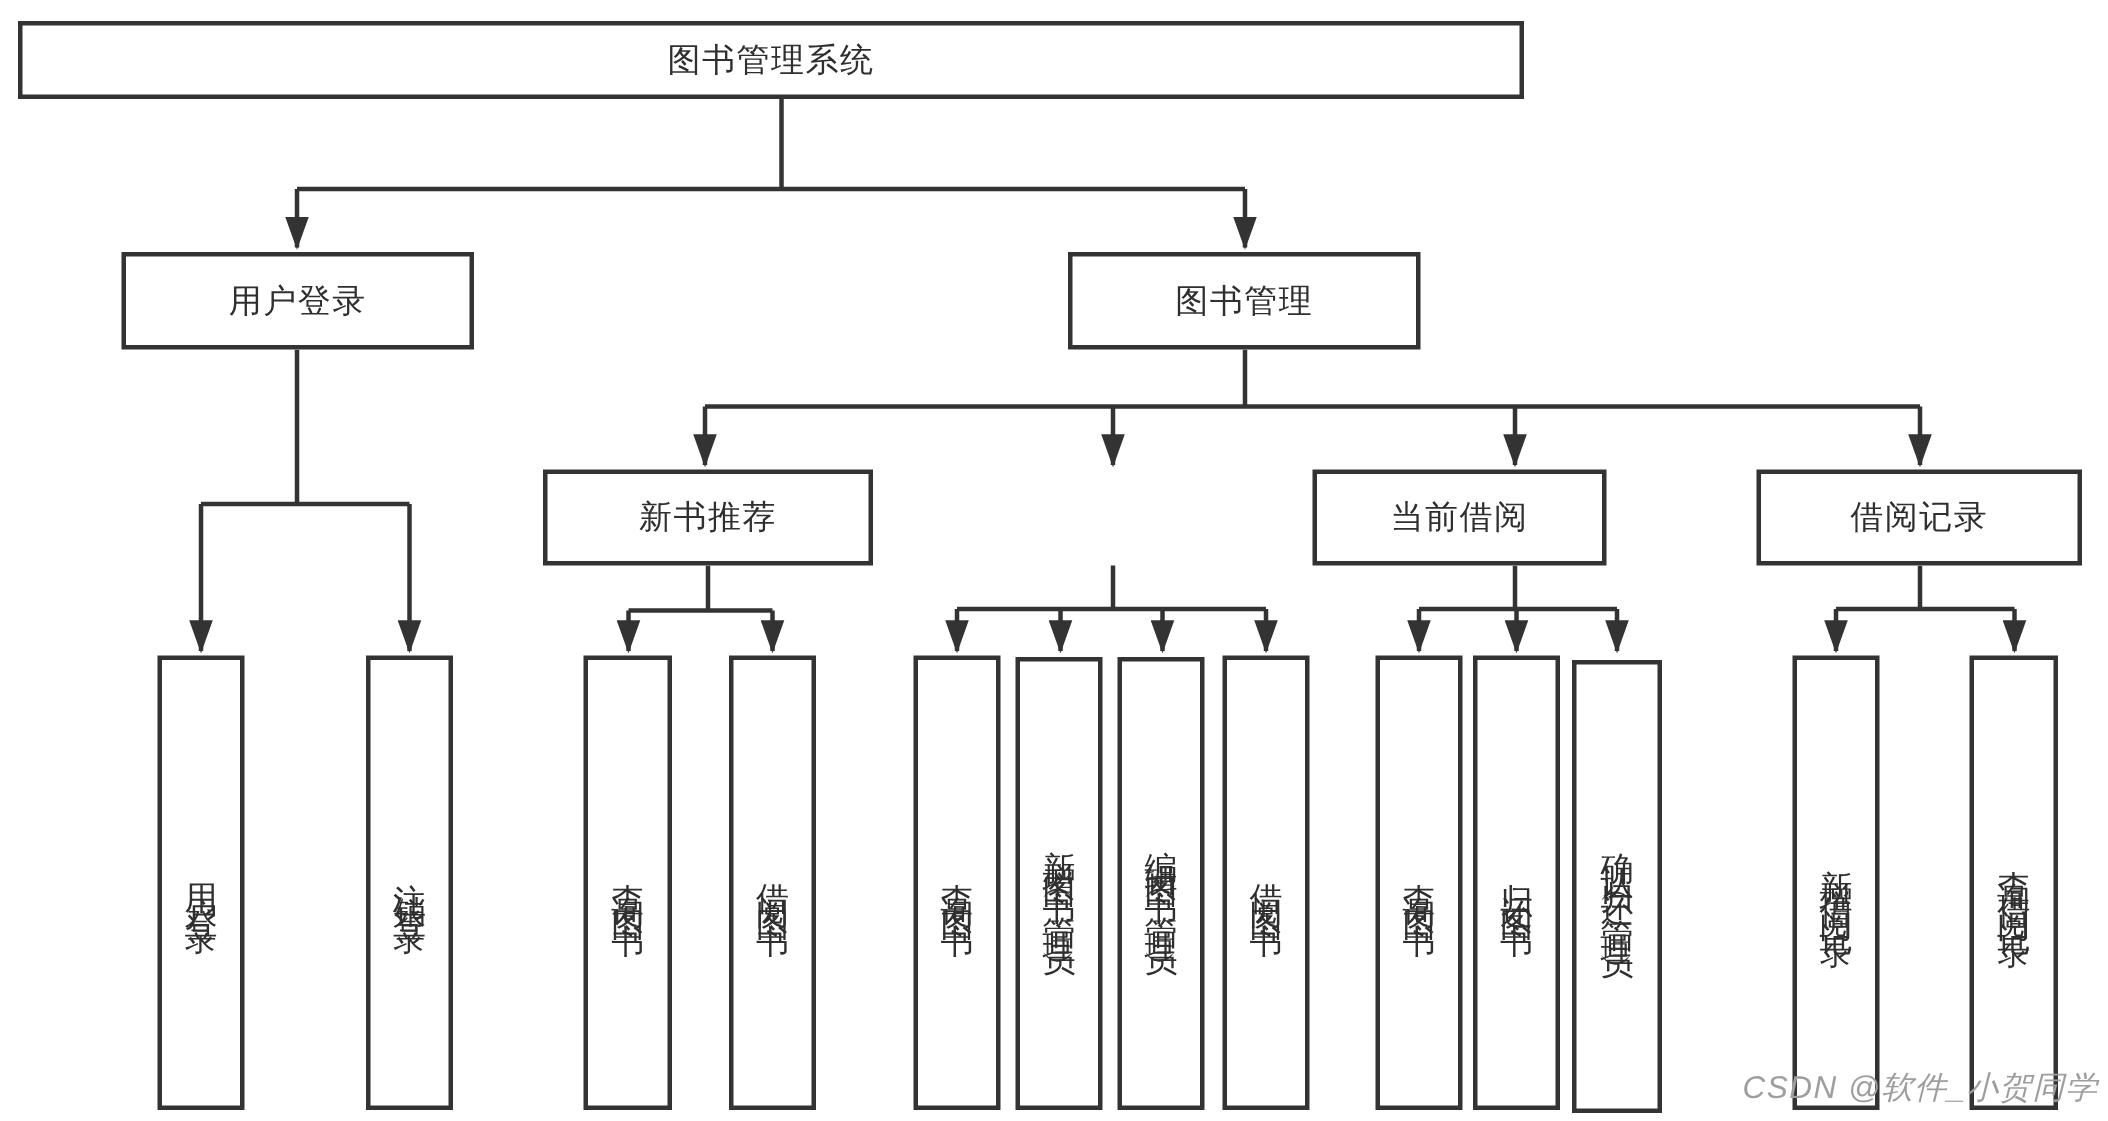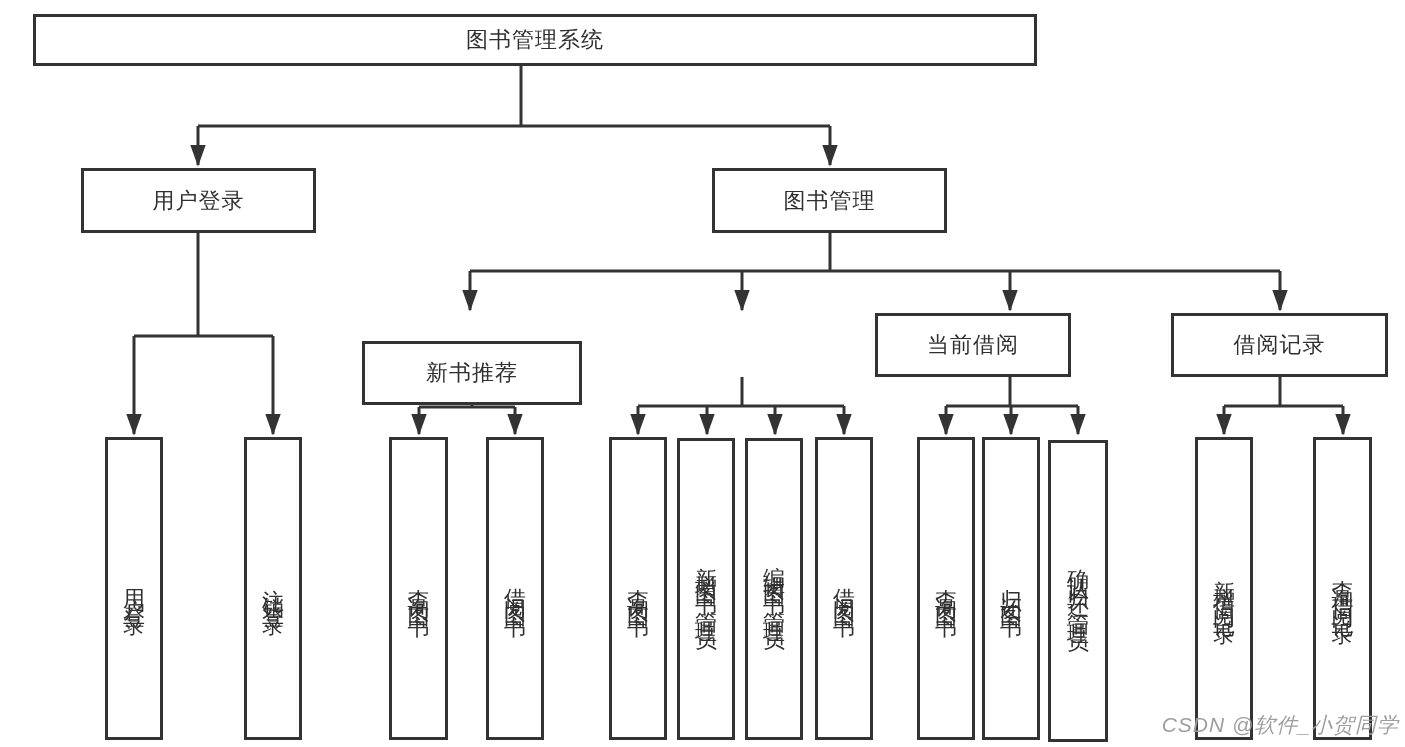--- a/index.html
+++ b/index.html
@@ -100,32 +100,32 @@
     <path class="line" d="M707 406 V434" marker-end="url(#arrow)"></path>
     <path class="line" d="M775 406 V434" marker-end="url(#arrow)"></path>
     <path class="line" d="M844 406 V434" marker-end="url(#arrow)"></path>
     <path class="line" d="M946 406 V434" marker-end="url(#arrow)"></path>
     <path class="line" d="M1011 406 V434" marker-end="url(#arrow)"></path>
     <path class="line" d="M1078 406 V434" marker-end="url(#arrow)"></path>
     <path class="line" d="M1224 406 V434" marker-end="url(#arrow)"></path>
     <path class="line" d="M1343 406 V434" marker-end="url(#arrow)"></path>
   </svg>
 
-  <div class="box hbox" style="left:33px; top:14px; width:1004px; height:52px;">
+  <div class="box hbox" style="left:12px; top:14px; width:1004px; height:52px;">
     <span>图书管理系统</span>
   </div>
 
   <div class="box hbox" style="left:81px; top:168px; width:235px; height:65px;">
     <span>用户登录</span>
   </div>
   <div class="box hbox" style="left:712px; top:168px; width:235px; height:65px;">
     <span>图书管理</span>
   </div>
 
-  <div class="box hbox" style="left:362px; top:313px; width:220px; height:64px;margin-top:28px;">
+  <div class="box hbox" style="left:362px; top:313px; width:220px; height:64px;">
     <span>新书推荐</span>
   </div>
   <div class="box hbox" style="left:875px; top:313px; width:196px; height:64px;">
     <span>当前借阅</span>
   </div>
   <div class="box hbox" style="left:1171px; top:313px; width:217px; height:64px;">
     <span>借阅记录</span>
   </div>
 
   <div class="box vbox" style="left:105px; top:437px; width:58px; height:303px;">

